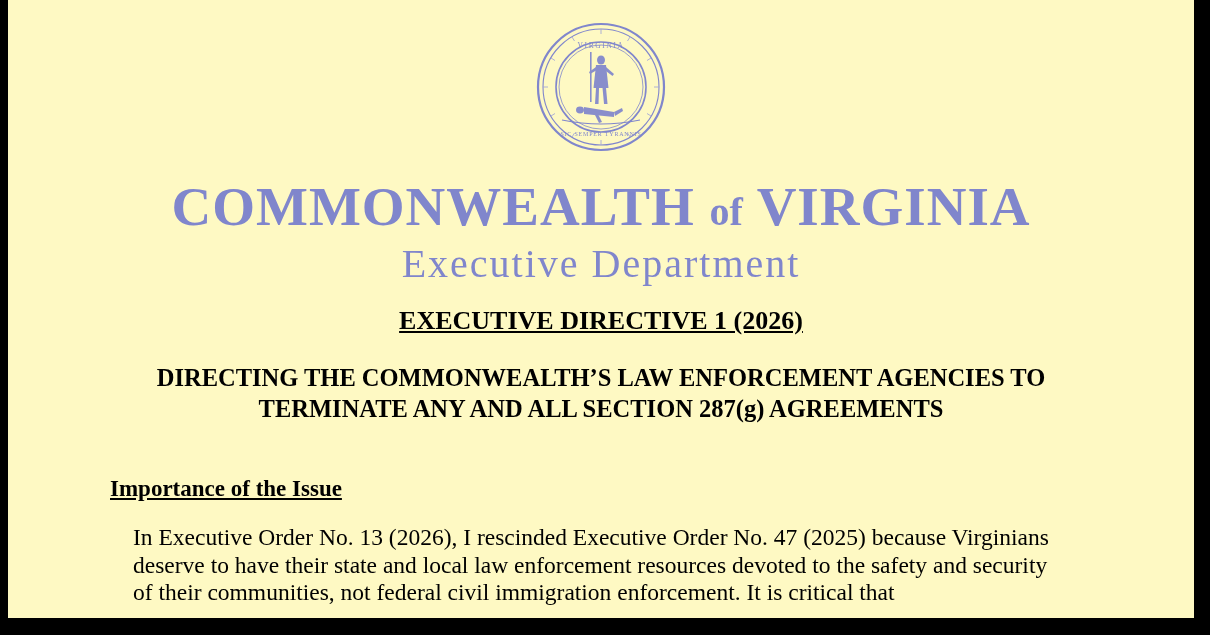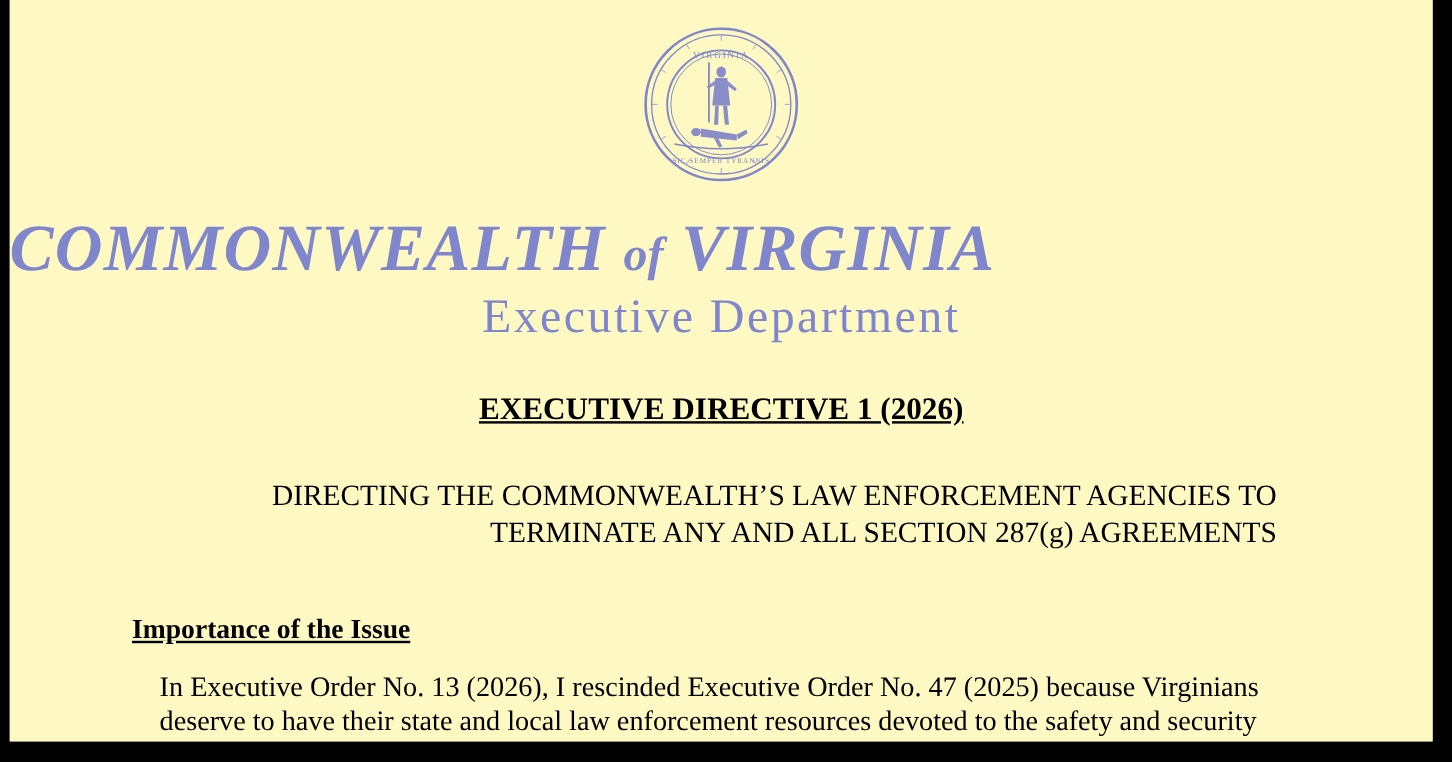--- a/index.html
+++ b/index.html
@@ -26,24 +26,23 @@
     width: 100%;
     display: flex;
     justify-content: center;
     padding-top: 22px;
   }
   .seal {
     width: 130px;
     height: 130px;
   }
   .state-title {
-    text-align: left;
+    text-align: center;
     color: #8086cc;
     font-family: "Liberation Serif", serif;
-    font-style: italic;
     font-weight: bold;
     font-size: 55px;
     letter-spacing: 1px;
     margin-top: 26px;
     line-height: 1.05;
     white-space: nowrap;
   }
   .state-title .small-of {
     font-size: 40px;
     letter-spacing: 0px;
@@ -55,28 +54,28 @@
     font-size: 40px;
     letter-spacing: 2px;
     margin-top: 6px;
     line-height: 1.1;
   }
   .doc-number {
     text-align: center;
     font-weight: bold;
     font-size: 26px;
     text-decoration: underline;
-    margin-top: 40px;
+    margin-top: 20px;
     color: #000;
   }
   .doc-subject {
-    text-align: right;
-    font-weight: normal;
+    text-align: center;
+    font-weight: bold;
     font-size: 24.5px;
-    margin-top: 42px;
+    margin-top: 26px;
     line-height: 1.28;
     color: #000;
     padding: 0 130px;
   }
   .section-heading {
     font-weight: bold;
     font-size: 23px;
     text-decoration: underline;
     margin-top: 52px;
     margin-left: 102px;

